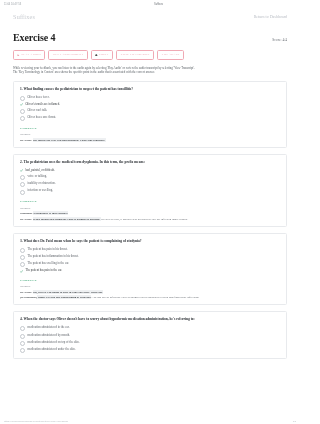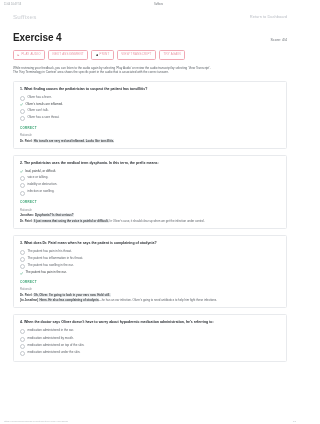--- a/index.html
+++ b/index.html
@@ -12,21 +12,21 @@
   }
   .browser-chrome{
     height:9px;display:flex;align-items:center;
     font-size:2.6px;color:#9aa0a6;padding:0 4px;
     background:#ffffff;
   }
   .chrome-left{flex:0 0 auto;}
   .chrome-title{flex:1;text-align:center;color:#70757a;}
   .chrome-right{flex:0 0 auto;}
 
-  .page{padding:0 0 0 0;}
+  .page{padding:0 0 0 0;font-family:Liberation Serif, serif;}
 
   .topbar{
     display:flex;align-items:center;justify-content:space-between;
     padding:4px 13px 0 13px;
   }
   .brand{font-size:6.2px;color:#c9ccd1;letter-spacing:.2px;}
   .dash-link{font-size:4px;color:#b9bdc4;}
 
   .title-row{
     display:flex;align-items:flex-end;justify-content:space-between;

